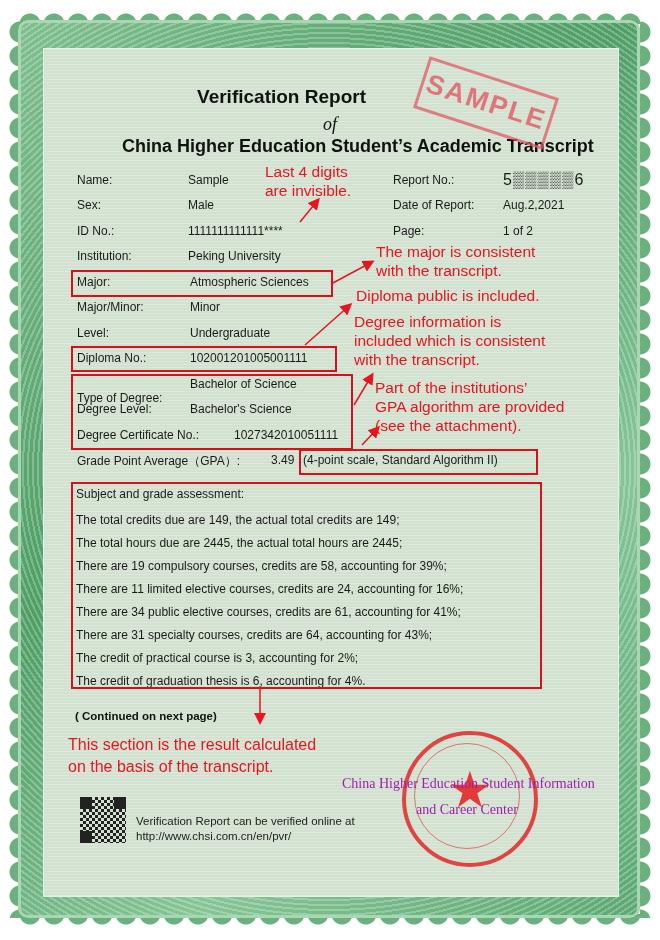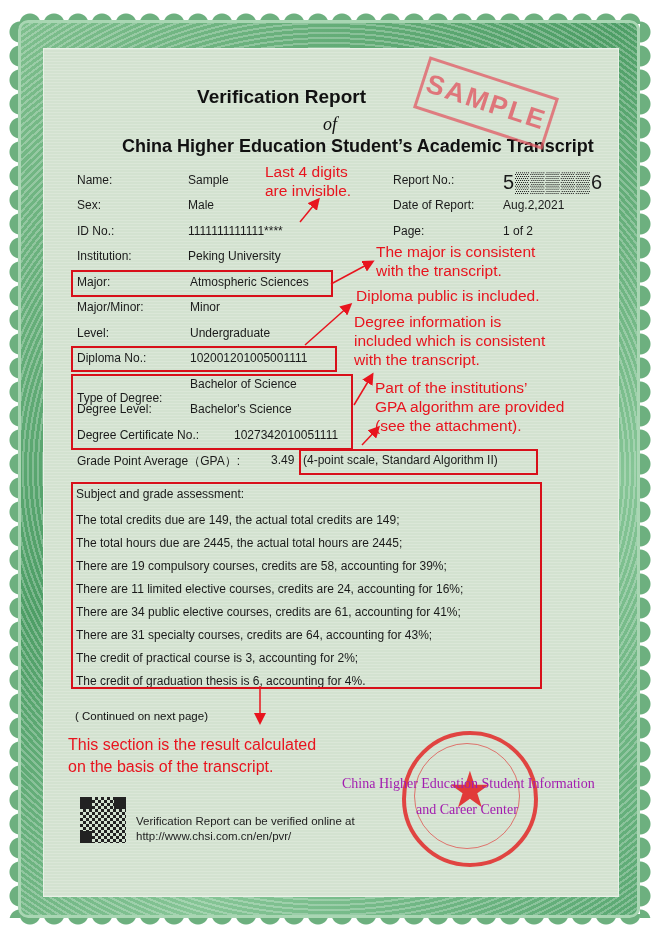--- a/index.html
+++ b/index.html
@@ -83,41 +83,41 @@
 <div class="abs lbl" style="left:77px;top:351px">Diploma No.:</div>
 <div class="abs val" style="left:190px;top:351px">102001201005001111</div>
 <div class="abs lbl" style="left:77px;top:391px">Type of Degree:</div>
 <div class="abs val" style="left:190px;top:377px">Bachelor of Science</div>
 <div class="abs lbl" style="left:77px;top:402px">Degree Level:</div>
 <div class="abs val" style="left:190px;top:402px">Bachelor's Science</div>
 <div class="abs lbl" style="left:77px;top:428px">Degree Certificate No.:</div>
 <div class="abs val" style="left:234px;top:428px">1027342010051111</div>
 
 <div class="abs lbl" style="left:393px;top:173px">Report No.:</div>
-<div class="abs val" style="left:503px;top:171px;font-size:20px;letter-spacing:1px">5▒▒▒▒▒6</div>
+<div class="abs val" style="left:503px;top:171px;font-size:16px;letter-spacing:1px">5▒▒▒▒▒6</div>
 <div class="abs lbl" style="left:393px;top:198px">Date of Report:</div>
 <div class="abs val" style="left:503px;top:198px">Aug.2,2021</div>
 <div class="abs lbl" style="left:393px;top:224px">Page:</div>
 <div class="abs val" style="left:503px;top:224px">1 of 2</div>
 
 <div class="abs lbl" style="left:77px;top:453px">Grade Point Average（GPA）:</div>
 <div class="abs val" style="left:271px;top:453px">3.49</div>
 <div class="abs val" style="left:303px;top:453px">(4-point scale, Standard Algorithm II)</div>
 
 <div class="abs lbl" style="left:76px;top:487px">Subject and grade assessment:</div>
 <div class="abs val" style="left:76px;top:513px">The total credits due are 149, the actual total credits are 149;</div>
 <div class="abs val" style="left:76px;top:536px">The total hours due are 2445, the actual total hours are 2445;</div>
 <div class="abs val" style="left:76px;top:559px">There are 19 compulsory courses, credits are 58, accounting for 39%;</div>
 <div class="abs val" style="left:76px;top:582px">There are 11 limited elective courses, credits are 24, accounting for 16%;</div>
 <div class="abs val" style="left:76px;top:605px">There are 34 public elective courses, credits are 61, accounting for 41%;</div>
 <div class="abs val" style="left:76px;top:628px">There are 31 specialty courses, credits are 64, accounting for 43%;</div>
 <div class="abs val" style="left:76px;top:651px">The credit of practical course is 3, accounting for 2%;</div>
 <div class="abs val" style="left:76px;top:674px">The credit of graduation thesis is 6, accounting for 4%.</div>
 
-<div class="abs" style="left:75px;top:710px;font-size:11.5px;font-weight:normal;color:#111">( Continued on next page)</div>
+<div class="abs" style="left:75px;top:710px;font-size:11.5px;font-weight:bold;color:#111">( Continued on next page)</div>
 
 <div class="box" style="left:71px;top:270px;width:258px;height:23px"></div>
 <div class="box" style="left:71px;top:346px;width:262px;height:22px"></div>
 <div class="box" style="left:71px;top:374px;width:278px;height:72px"></div>
 <div class="box" style="left:299px;top:449px;width:235px;height:22px"></div>
 <div class="box" style="left:71px;top:482px;width:467px;height:203px"></div>
 
 <div class="abs red" style="left:265px;top:162px">Last 4 digits
 are invisible.</div>
 <div class="abs red" style="left:376px;top:242px">The major is consistent

